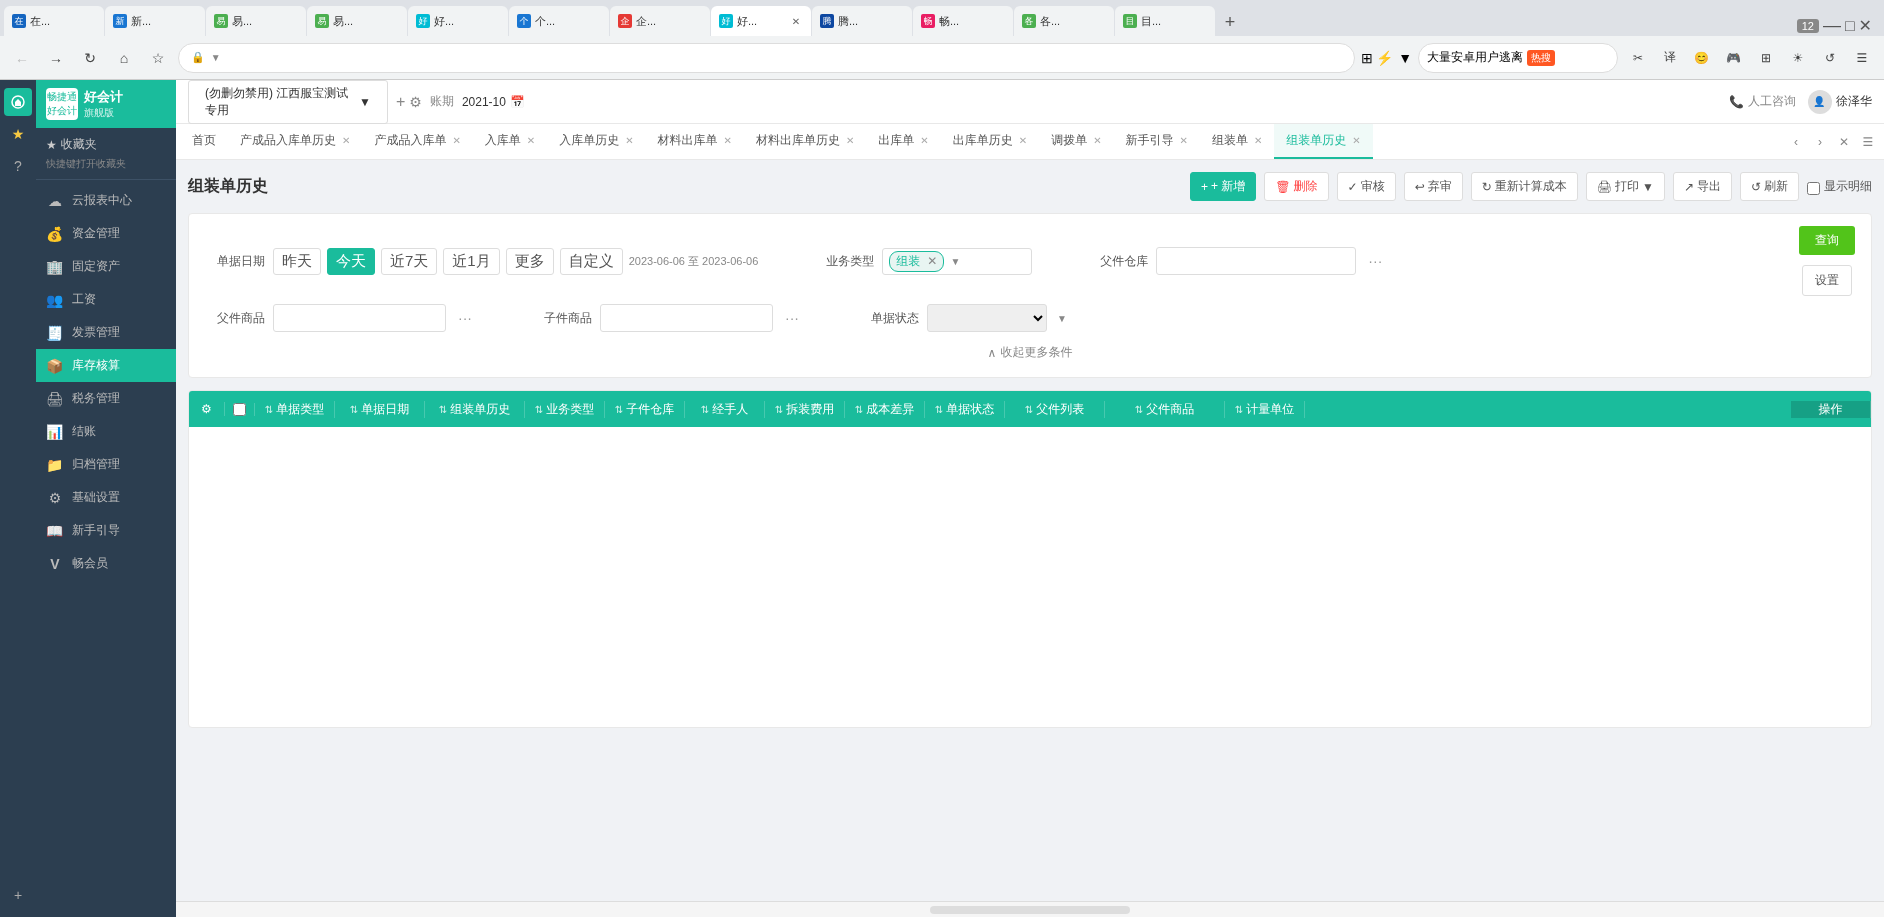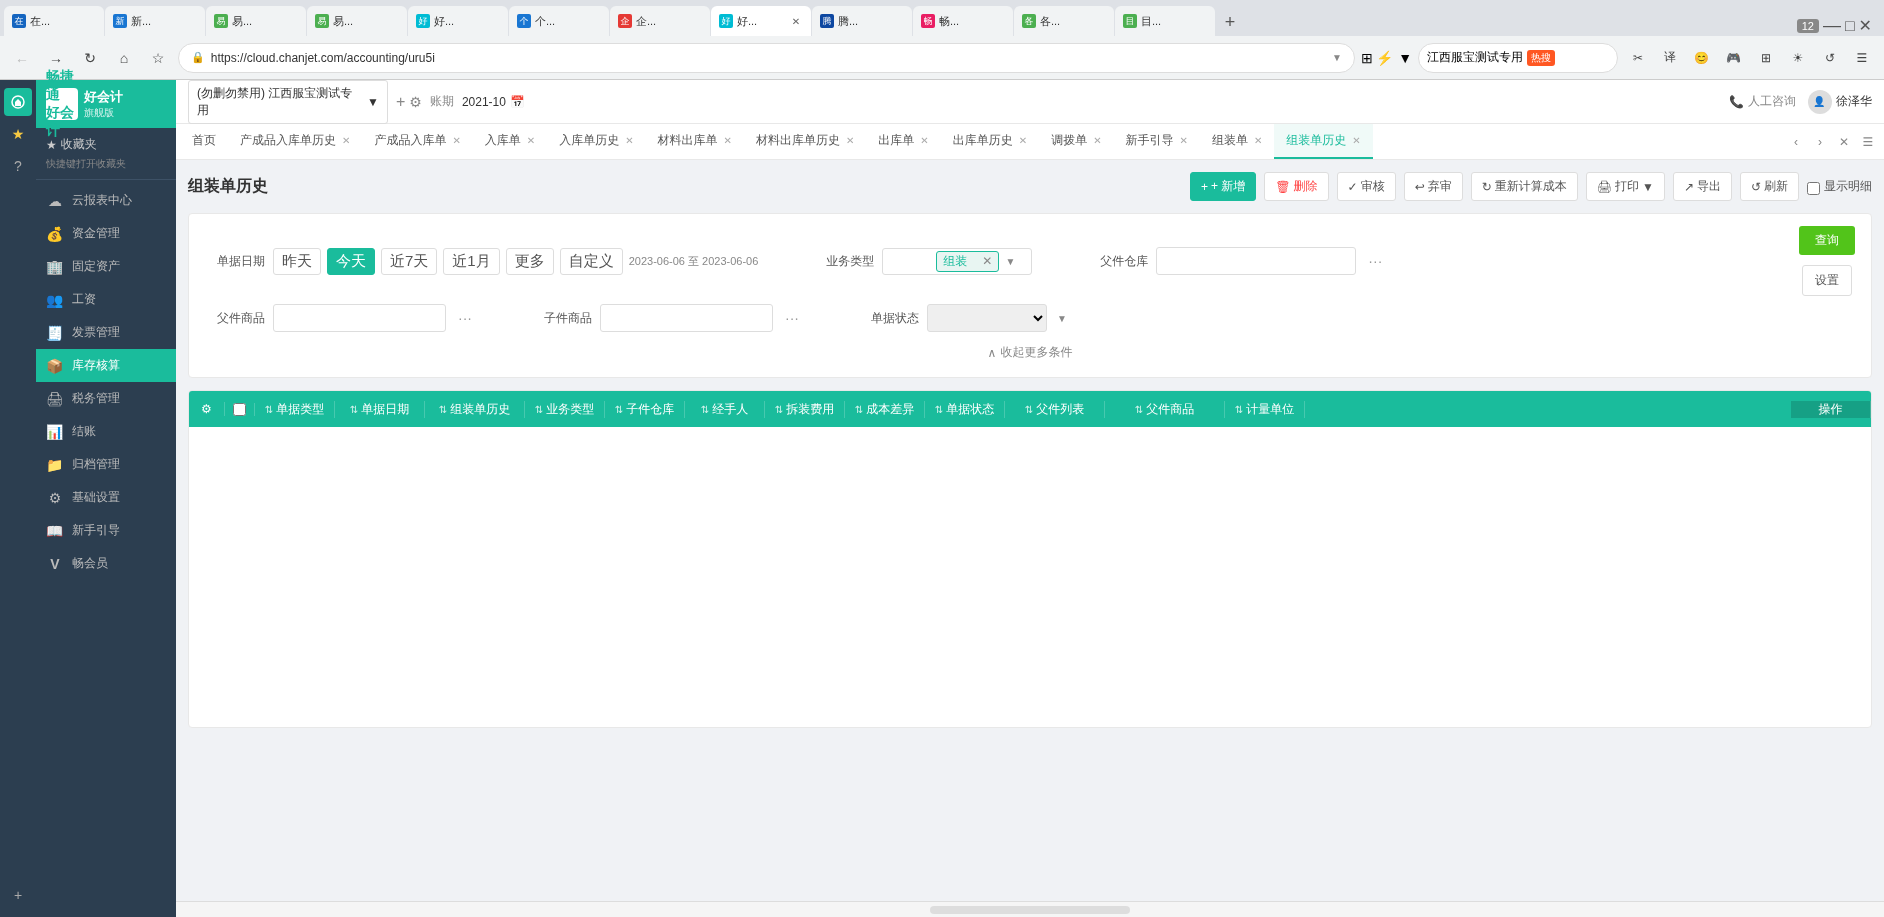--- a/index.html
+++ b/index.html
@@ -49,21 +49,21 @@
     .sidebar-item { display: flex; align-items: center; padding: 8px 10px; gap: 8px; cursor: pointer; color: #bbb; }
     .sidebar-item.active { background: #1abc9c; color: white; }
     .sidebar-item-icon { font-size: 14px; width: 18px; text-align: center; }
     .sidebar-item-label { font-size: 12px; }
 
     
     .main-content { flex: 1; display: flex; flex-direction: column; overflow: hidden; background: #f0f2f5; }
 
     
     .app-header { background: white; height: 44px; display: flex; align-items: center; padding: 0 12px; gap: 8px; border-bottom: 1px solid #e8e8e8; flex-shrink: 0; }
-    .company-selector { display: flex; align-items: center; gap: 4px; padding: 4px 8px; border: 1px solid #ddd; border-radius: 3px; cursor: pointer; font-size: 12px; color: #333; max-width: 200px; }
+    .company-selector { display: flex; align-items: center; gap: 4px; padding: 4px 16px; border: 1px solid #ddd; border-radius: 3px; cursor: pointer; font-size: 12px; color: #333; max-width: 200px; }
     .period-label { color: #888; font-size: 12px; }
     .period-value { color: #333; font-size: 12px; display: flex; align-items: center; gap: 4px; }
     .header-actions { margin-left: auto; display: flex; align-items: center; gap: 12px; }
     .consultation-btn { display: flex; align-items: center; gap: 4px; color: #888; font-size: 12px; cursor: pointer; }
     .user-info { display: flex; align-items: center; gap: 4px; color: #333; font-size: 12px; cursor: pointer; }
     .user-avatar { width: 24px; height: 24px; border-radius: 50%; background: #ddd; display: flex; align-items: center; justify-content: center; font-size: 10px; }
 
     
     .nav-tabs { background: white; display: flex; align-items: center; border-bottom: 1px solid #e8e8e8; overflow-x: auto; flex-shrink: 0; padding: 0 4px; }
     .nav-tabs::-webkit-scrollbar { height: 3px; }
@@ -86,21 +86,21 @@
     
     .filter-area { background: white; border-radius: 4px; padding: 12px 16px; margin-bottom: 12px; border: 1px solid #e8e8e8; }
     .filter-row { display: flex; align-items: center; gap: 16px; margin-bottom: 8px; }
     .filter-item { display: flex; align-items: center; gap: 8px; }
     .filter-label { color: #555; font-size: 12px; white-space: nowrap; width: 60px; text-align: right; flex-shrink: 0; }
     .date-filter { display: flex; align-items: center; gap: 6px; }
     .date-btn { padding: 3px 8px; border-radius: 3px; border: 1px solid #ddd; background: white; font-size: 15px; color: #555; cursor: pointer; }
     .date-btn.active { background: #1abc9c; color: white; border-color: #1abc9c; }
     .date-range { color: #888; font-size: 11px; }
     .filter-input { height: 28px; border: 1px solid #ddd; border-radius: 3px; padding: 0 8px; font-size: 12px; min-width: 150px; }
-    .filter-tag { display: inline-flex; align-items: center; gap: 15px; background: #e8f5f2; color: #1abc9c; border: 1px solid #1abc9c; border-radius: 3px; padding: 1px 6px; font-size: 12px; margin-left: 47px; }
+    .filter-tag { display: inline-flex; align-items: center; gap: 7px; background: #e8f5f2; color: #1abc9c; border: 1px solid #1abc9c; border-radius: 9px; padding: 1px 6px; font-size: 12px; }
     .filter-tag .remove { cursor: pointer; color: #888; }
     .filter-select { height: 28px; border: 1px solid #ddd; border-radius: 3px; padding: 0 4px; font-size: 12px; min-width: 120px; }
     .more-dots { color: #999; cursor: pointer; padding: 0 4px; font-size: 14px; }
     .business-type-container { display: flex; align-items: center; gap: 6px; border: 1px solid #ddd; border-radius: 3px; padding: 2px 6px; min-width: 150px; background: white; }
     .dropdown-arrow { color: #888; font-size: 10px; }
     .collapse-btn { display: flex; align-items: center; justify-content: center; gap: 4px; color: #888; font-size: 12px; cursor: pointer; padding: 4px 12px; }
     .query-btn { background: #52c41a; color: white; border: none; border-radius: 3px; padding: 6px 16px; font-size: 12px; cursor: pointer; }
     .settings-btn { background: white; border: 1px solid #ddd; border-radius: 3px; padding: 6px 12px; font-size: 12px; cursor: pointer; color: #555; }
 
     
@@ -197,30 +197,29 @@
   </div>
 
   <div class="address-bar-row">
     <div class="nav-btn disabled">←</div>
     <div class="nav-btn">→</div>
     <div class="nav-btn">↻</div>
     <div class="nav-btn">⌂</div>
     <div class="nav-btn">☆</div>
     <div class="address-bar">
       <span class="lock-icon">🔒</span>
-      <span class="address-text">https://cloud.chanjet.com/accounting/uru5i</span>
       <span style="color:#888;font-size:10px;">▼</span>
     </div>
     <div style="display:flex;align-items:center;gap:4px;">
       <span style="font-size:14px;cursor:pointer;">⊞</span>
       <span style="font-size:14px;cursor:pointer;color:#f5a623;">⚡</span>
       <span style="font-size:14px;cursor:pointer;">▼</span>
     </div>
     <div class="search-area">
-      <span>江西服宝测试专用</span>
+      <span>大量安卓用户逃离</span>
       <span class="hot-tag">热搜</span>
     </div>
     <div class="toolbar-icons">
       <div class="toolbar-icon-btn">✂</div>
       <div class="toolbar-icon-btn">译</div>
       <div class="toolbar-icon-btn">😊</div>
       <div class="toolbar-icon-btn">🎮</div>
       <div class="toolbar-icon-btn">⊞</div>
       <div class="toolbar-icon-btn">☀</div>
       <div class="toolbar-icon-btn">↺</div>
@@ -241,21 +240,21 @@
     <div class="left-icon-btn" style="color:#f5c842;">★</div>
     <div class="left-icon-btn">?</div>
     <div style="margin-top:auto;margin-bottom:8px;">
       <div class="left-icon-btn">+</div>
     </div>
   </div>
 
   <div class="sidebar">
     <div class="sidebar-header">
       <div class="sidebar-logo">
-        <span style="font-size:14px;color:#1abc9c;font-weight:bold;">畅捷通<br>好会计</span>
+        <span style="font-size:10px;color:#1abc9c;font-weight:normal;">畅捷通<br>好会计</span>
       </div>
       <div>
         <div class="sidebar-title">好会计</div>
         <div class="sidebar-subtitle">旗舰版</div>
       </div>
     </div>
 
     <div class="sidebar-favorites">
       <div class="favorites-title">
         <span>★</span>

